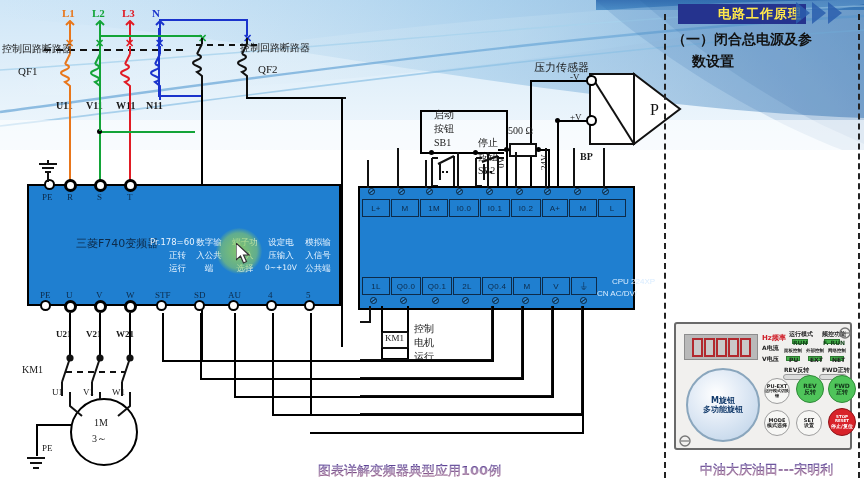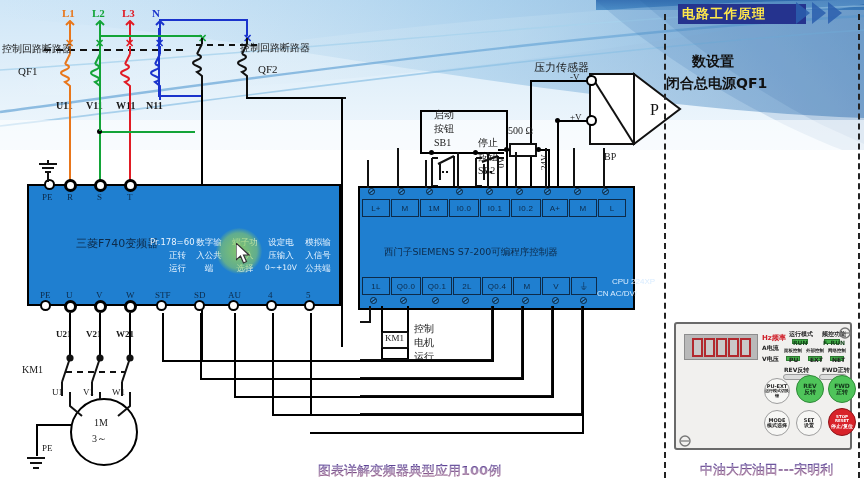--- a/index.html
+++ b/index.html
@@ -52,21 +52,21 @@
   .brk-x{position:absolute;font-size:11px;font-weight:bold;line-height:1;}
 
   
   .motor{position:absolute;border:2px solid #000;border-radius:50%;background:#fff;}
 
   
   .rpanel{position:absolute;border-left:2px dashed #222;border-right:2px dashed #222;
           box-sizing:border-box;}
   .rp-head{position:absolute;background:#25338e;color:#ffe84b;
            font-family:Liberation Sans, sans-serif;font-weight:bold;
-           font-size:13px;letter-spacing:1px;text-align:left;padding:1px 4px;}
+           font-size:13px;letter-spacing:1px;text-align:right;padding:1px 4px;}
   .rp-body{position:absolute;color:#111;
            font-family:"DejaVu Sans","Liberation Sans",sans-serif;font-weight:bold;
            font-size:14px;line-height:1.35;}
 
   
   .cap{position:absolute;font-family:"DejaVu Sans","Liberation Sans",sans-serif;
        font-weight:bold;font-size:13px;
        background:linear-gradient(180deg,#4e3f9e 0%,#7a4c86 55%,#a86c8e 100%);
        -webkit-background-clip:text;background-clip:text;color:transparent;
        text-shadow:0 1px 0 rgba(255,255,255,.35);white-space:nowrap;}
@@ -249,21 +249,21 @@
   <svg width="120" height="110" viewBox="0 0 120 110" style="position:absolute;left:588px;top:68px;">
     <rect x="2" y="6" width="44" height="70" fill="#ffffff" stroke="#111" stroke-width="2"></rect>
     <path d="M46,6 L46,76 L92,41 Z" fill="#ffffff" stroke="#111" stroke-width="2"></path>
     <line x1="2" y1="6" x2="46" y2="76" stroke="#111" stroke-width="2"></line>
     <text x="62" y="47" font-family="Liberation Serif, serif" font-size="16" fill="#111">P</text>
   </svg>
   <div class="lbl" style="left:570px;top:73px;font-size:9px;">-V</div>
   <div class="lbl" style="left:570px;top:113px;font-size:9px;">+V</div>
   <div class="term" style="left:586px;top:75px;"></div>
   <div class="term" style="left:586px;top:115px;"></div>
-  <div class="lbl" style="left:604px;top:152px;font-size:10px;">BP</div>
+  <div class="lbl" style="left:580px;top:152px;font-size:10px;font-weight:bold;">BP</div>
 
   <div class="wire h" style="left:530px;top:80px;width:58px;"></div>
   <div class="wire v" style="left:530px;top:80px;height:126px;"></div>
   <div class="wire h" style="left:557px;top:120px;width:31px;"></div>
   <div class="wire v" style="left:557px;top:120px;height:66px;"></div>
   <div class="node" style="left:555px;top:118px;"></div>
 
   <div class="lbl" style="left:508px;top:126px;font-size:10px;">500 Ω</div>
   <div style="position:absolute;left:509px;top:143px;width:28px;height:14px;border:2px solid #111;background:#fff;box-sizing:border-box;"></div>
   <div class="node" style="left:504px;top:147px;"></div>
@@ -430,21 +430,20 @@
       <line x1="4" y1="4" x2="22" y2="4"></line>
       <line x1="7" y1="9" x2="19" y2="9"></line>
       <line x1="10" y1="14" x2="16" y2="14"></line>
     </g>
   </svg>
   <div class="lbl" style="left:42px;top:444px;font-size:9px;">PE</div>
 
   <div class="wire v" style="left:45px;top:306px;height:0;"></div>
 
   <div class="dev" style="left:358px;top:186px;width:277px;height:124px;"></div>
-  <div class="dev-title" style="left:384px;top:246px;color:#0d2b4a;font-size:9.5px;">西门子SIEMENS S7-200可编程序控制器</div>
 
   <div style="position:absolute;left:362px;top:188px;width:270px;height:9px;">
     <div class="screw" style="left:6px;top:0;"></div>
     <div class="screw" style="left:36px;top:0;"></div>
     <div class="screw" style="left:64px;top:0;"></div>
     <div class="screw" style="left:94px;top:0;"></div>
     <div class="screw" style="left:124px;top:0;"></div>
     <div class="screw" style="left:154px;top:0;"></div>
     <div class="screw" style="left:182px;top:0;"></div>
     <div class="screw" style="left:212px;top:0;"></div>
@@ -544,22 +543,22 @@
   <div class="rpanel" style="left:664px;top:14px;width:196px;height:464px;"></div>
   <div class="rp-head" style="left:678px;top:4px;width:120px;">电路工作原理</div>
   <svg width="80" height="22" viewBox="0 0 80 22" style="position:absolute;left:796px;top:2px;">
     <g fill="#2b5fae" opacity=".85">
       <polygon points="0,0 14,11 0,22"></polygon>
       <polygon points="16,0 30,11 16,22"></polygon>
       <polygon points="32,0 46,11 32,22"></polygon>
     </g>
   </svg>
 
+  <div class="rp-body" style="left:672px;top:30px;">（一）闭合总电源及参</div>
   <div class="rp-body" style="left:692px;top:52px;">数设置</div>
-  <div class="rp-body" style="left:666px;top:74px;">闭合总电源QF1</div>
 
   <div class="kp" style="left:674px;top:322px;width:178px;height:128px;"></div>
 
   <div class="kp-disp" style="left:684px;top:334px;width:74px;height:26px;">
     <div class="seg"></div>
     <div class="seg"></div>
     <div class="seg"></div>
     <div class="seg"></div>
     <div class="seg"></div>
   </div>
@@ -583,20 +582,24 @@
   <div class="kp-grn" style="left:830px;top:356px;width:14px;"></div>
   <div class="kp-dark" style="left:789px;top:356px;">PU</div>
   <div class="kp-dark" style="left:810px;top:356px;">EXT</div>
   <div class="kp-dark" style="left:832px;top:356px;">NET</div>
 
   <div class="kp-dark" style="left:784px;top:366px;">REV反转</div>
   <div class="kp-dark" style="left:822px;top:366px;">FWD正转</div>
   <div class="kp-gry" style="left:783px;top:374px;width:28px;"></div>
   <div class="kp-gry" style="left:819px;top:374px;width:28px;"></div>
 
+  <div class="knob" style="left:686px;top:368px;width:70px;height:70px;">
+    <span>M旋钮</span>
+    <span>多功能旋钮</span>
+  </div>
 
   <div class="btn white" style="left:764px;top:378px;width:26px;height:26px;">
     <span class="t1">PU-EXT</span>
     <span class="t1" style="font-size:4px;">运行模式切换键</span>
   </div>
   <div class="btn green" style="left:796px;top:375px;width:28px;height:28px;">
     <span class="t2">REV</span>
     <span class="t2">反转</span>
   </div>
   <div class="btn green" style="left:828px;top:375px;width:28px;height:28px;">

